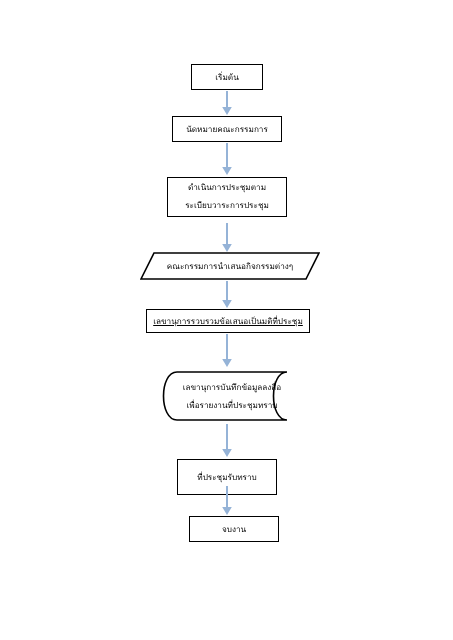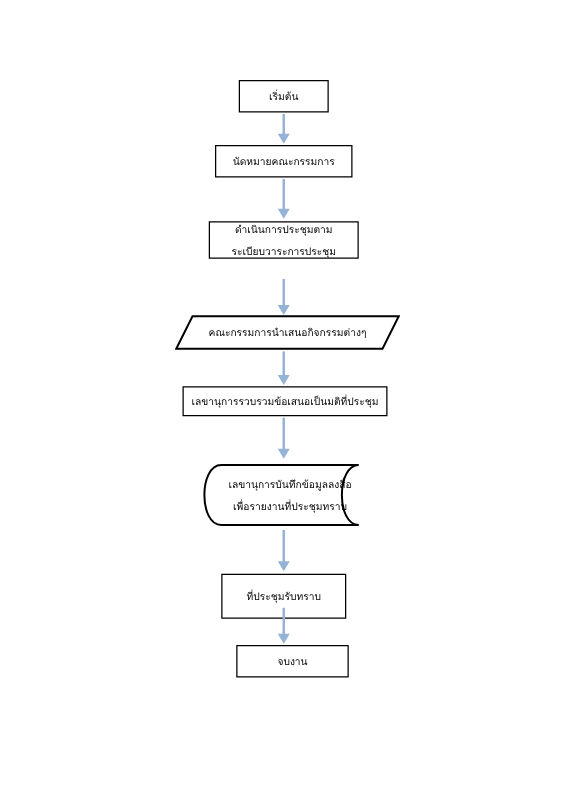--- a/index.html
+++ b/index.html
@@ -151,21 +151,21 @@
     <span class="line">นัดหมายคณะกรรมการ</span>
   </div>
 
   <div class="connector" style="left:220px; top:143px; height:33px;">
     <svg viewBox="0 0 14 33" preserveAspectRatio="none">
       <line x1="7" y1="0" x2="7" y2="25" stroke="#95b3d7" stroke-width="2"></line>
       <polygon points="2.2,24 11.8,24 7,32" fill="#95b3d7"></polygon>
     </svg>
   </div>
 
-  <div class="node shape-process two-line" style="left:167px; top:177px; width:120px; height:30px;">
+  <div class="node shape-process two-line" style="left:167px; top:177px; width:120px; height:40px;font-family:Liberation Serif, serif;">
     <span class="line">ดำเนินการประชุมตาม</span>
     <span class="line">ระเบียบวาระการประชุม</span>
   </div>
 
   <div class="connector" style="left:220px; top:223px; height:30px;">
     <svg viewBox="0 0 14 30" preserveAspectRatio="none">
       <line x1="7" y1="0" x2="7" y2="22" stroke="#95b3d7" stroke-width="2"></line>
       <polygon points="2.2,21 11.8,21 7,29" fill="#95b3d7"></polygon>
     </svg>
   </div>
@@ -181,21 +181,21 @@
     </span>
   </div>
 
   <div class="connector" style="left:220px; top:281px; height:28px;">
     <svg viewBox="0 0 14 28" preserveAspectRatio="none">
       <line x1="7" y1="0" x2="7" y2="20" stroke="#95b3d7" stroke-width="2"></line>
       <polygon points="2.2,19 11.8,19 7,27" fill="#95b3d7"></polygon>
     </svg>
   </div>
 
-  <div class="node shape-process" style="left:146px; top:309px; width:164px; height:24px;">
+  <div class="node shape-process" style="left:146px; top:309px; width:164px; height:24px;text-decoration:underline;">
     <span class="line">เลขานุการรวบรวมข้อเสนอเป็นมติที่ประชุม</span>
   </div>
 
   <div class="connector" style="left:220px; top:334px; height:34px;">
     <svg viewBox="0 0 14 34" preserveAspectRatio="none">
       <line x1="7" y1="0" x2="7" y2="26" stroke="#95b3d7" stroke-width="2"></line>
       <polygon points="2.2,25 11.8,25 7,33" fill="#95b3d7"></polygon>
     </svg>
   </div>
 

